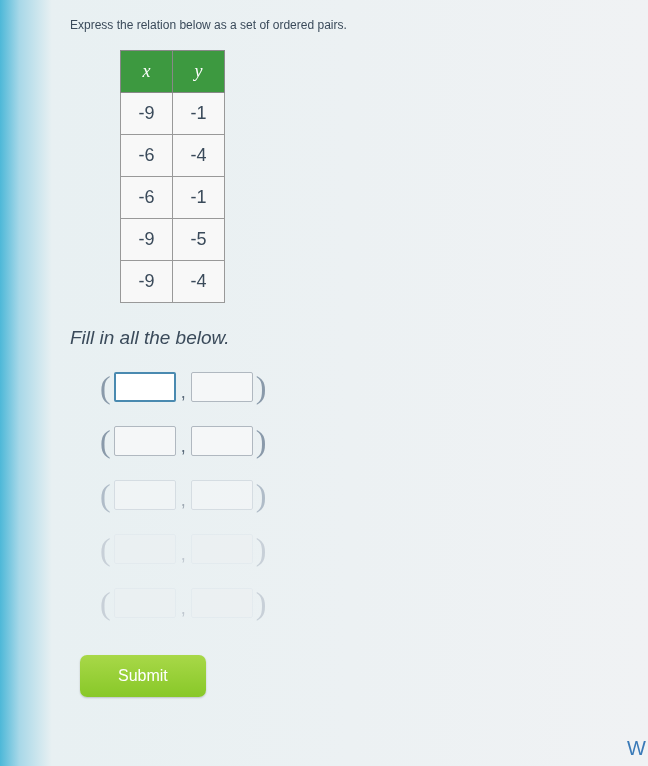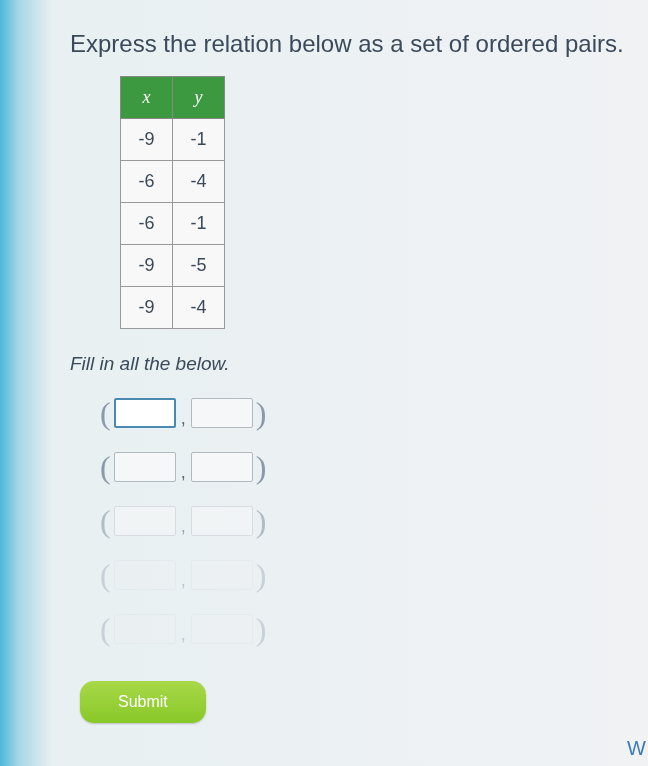--- a/index.html
+++ b/index.html
@@ -6,25 +6,24 @@
     body {
       font-family: Verdana, Geneva, sans-serif;
       background: linear-gradient(to right, #4db8d8 0%, #a8d8e8 3%, #e8f0f2 8%, #f0f2f4 100%);
       width: 648px;
       height: 766px;
       padding: 18px 0 0 70px;
       position: relative;
       color: #3a4a5a;
     }
     .question-text {
-      font-size: 24px;
+      font-size: 12px;
       color: #3a4a5a;
       margin-bottom: 18px;
       font-weight: 400;
-      margin-top: 12px;
     }
     .relation-table {
       border-collapse: collapse;
       margin-left: 50px;
       margin-bottom: 24px;
     }
     .relation-table th {
       background: #3d9940;
       color: #fff;
       font-style: italic;
@@ -95,21 +94,21 @@
     .more-faded .paren { color: #c8d0d8; }
     .more-faded .comma { color: #c0c8d0; }
     .submit-btn {
       margin-top: 20px;
       margin-left: 10px;
       background: linear-gradient(to bottom, #a8d848 0%, #88c828 100%);
       border: none;
       color: #fff;
       font-size: 16px;
       padding: 12px 38px;
-      border-radius: 14px;
+      border-radius: 7px;
       cursor: pointer;
       box-shadow: 0 1px 2px rgba(0,0,0,0.2);
     }
     .corner-letter {
       position: absolute;
       bottom: 6px;
       right: 2px;
       color: #3a7ab8;
       font-size: 20px;
       font-weight: 500;

